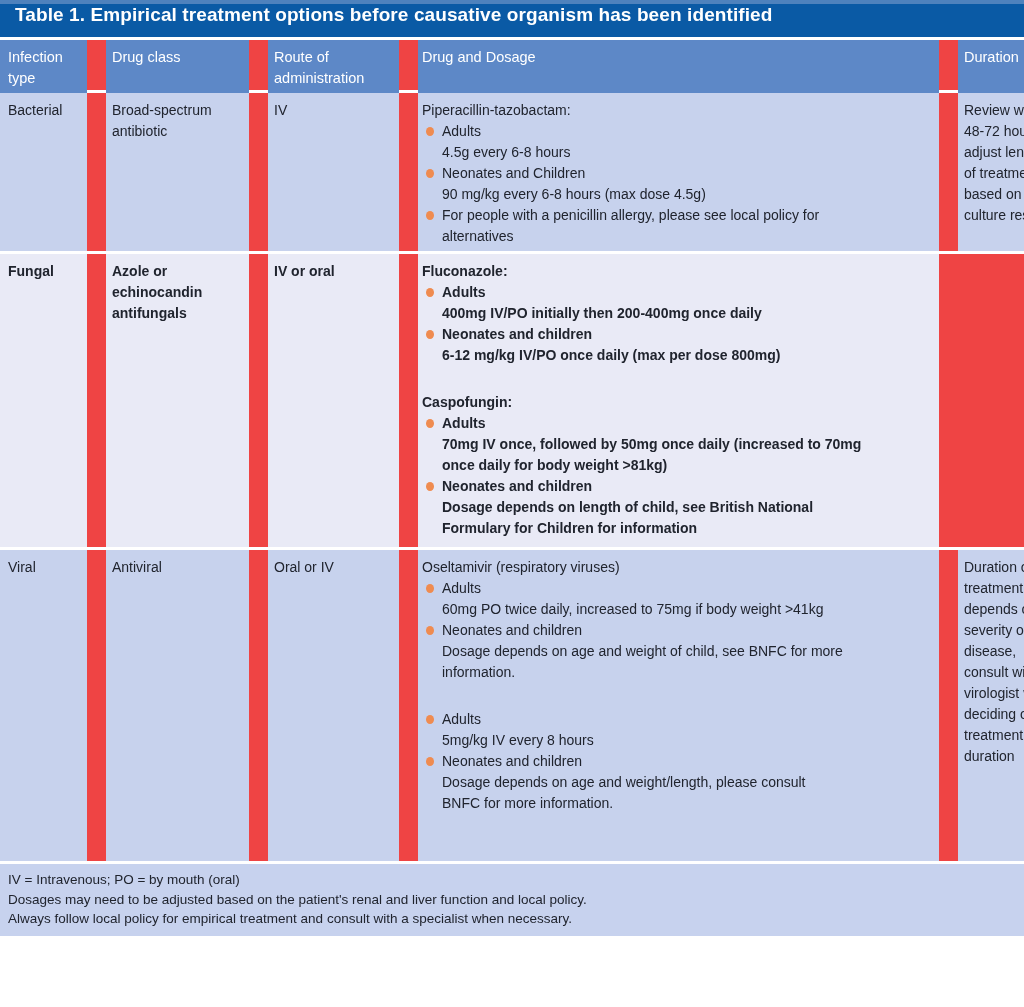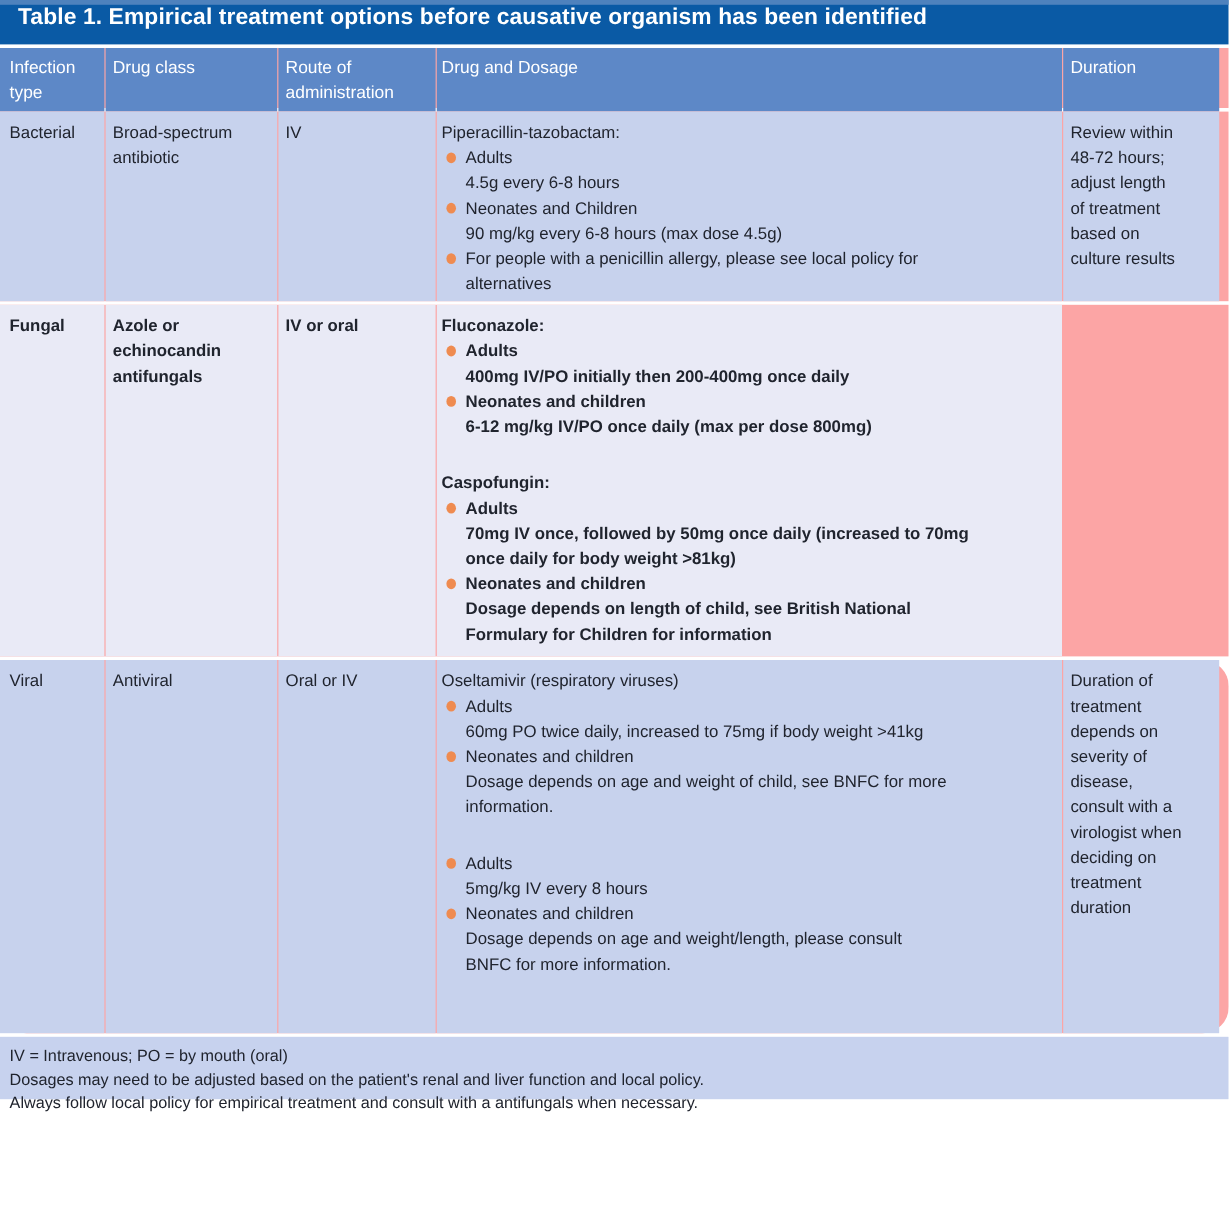--- a/index.html
+++ b/index.html
@@ -37,22 +37,22 @@
     font-size: 19px;
     font-weight: bold;
     display: flex;
     align-items: flex-start;
     padding-left: 15px;
     letter-spacing: 0.1px;
   }
   .grid {
     display: grid;
     grid-template-columns: 87px 143px 131px 521px 130px;
-    column-gap: 1px;
-    background: #fca5a5;
+    column-gap: 19px;
+    background: #ef4444;
   }
   .header-row { height: 50px; }
   .header-row .cell {
     background: var(--header-bg);
     color: var(--header-text);
     font-size: 14.5px;
   }
   .cell {
     padding: 7px 6px 4px 6px;
     font-size: 14px;
@@ -74,21 +74,21 @@
   .dot {
     position: absolute;
     left: 4px;
     top: 6px;
     width: 8px;
     height: 9px;
     border-radius: 50%;
     background: var(--bullet);
   }
   .footer {
-    height: 52px;
+    height: 72px;
     background: var(--footer-bg);
     padding: 6px 8px 4px 8px;
     font-size: 13.5px;
     line-height: 19.5px;
   }
 </style>
 </head>
 <body>
 
 <div class="page">
@@ -179,16 +179,16 @@
 virologist when
 deciding on
 treatment
 duration</div>
   </div>
 
 
   <div class="footer">
     <div>IV = Intravenous; PO = by mouth (oral)</div>
     <div>Dosages may need to be adjusted based on the patient's renal and liver function and local policy.</div>
-    <div>Always follow local policy for empirical treatment and consult with a antifungals when necessary.</div>
+    <div>Always follow local policy for empirical treatment and consult with a specialist when necessary.</div>
   </div>
 
 </div>
 
 </body></html>

